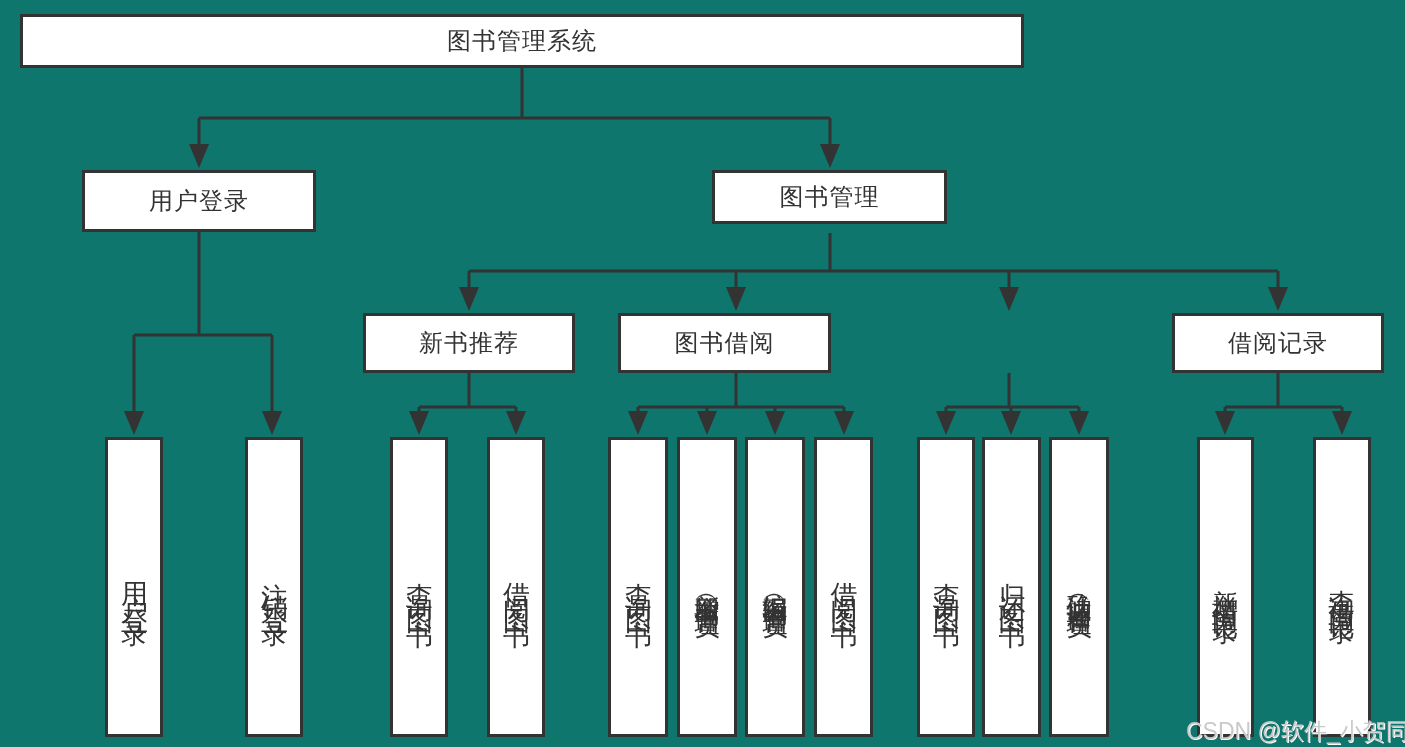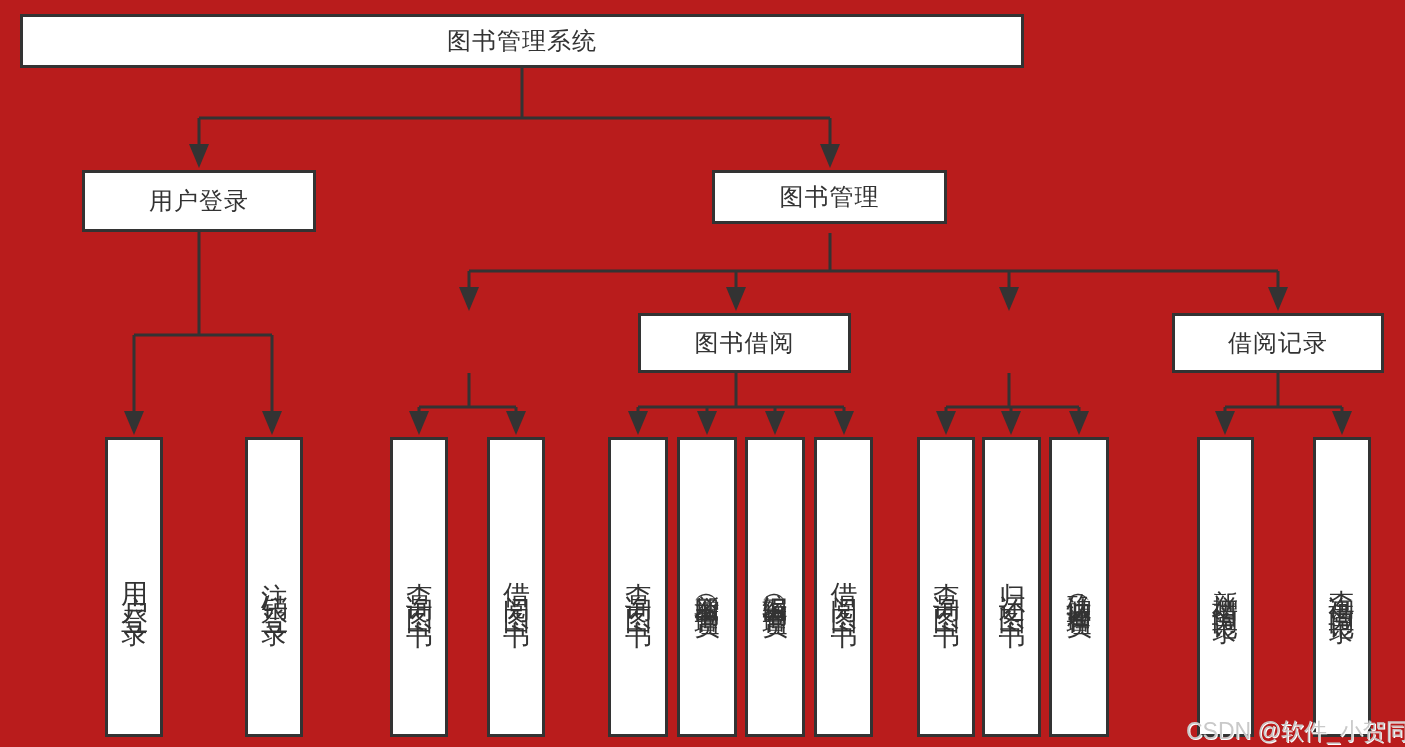--- a/index.html
+++ b/index.html
@@ -5,21 +5,21 @@
   html, body {
     margin: 0;
     padding: 0;
     background: #ffffff;
     font-family: "Liberation Sans", "DejaVu Sans", sans-serif;
   }
   #canvas {
     position: relative;
     width: 1405px;
     height: 747px;
-    background: #b91c1c;
+    background: #0f766e;
     overflow: hidden;
   }
   #lines {
     position: absolute;
     left: 0;
     top: 0;
     pointer-events: none;
   }
   .box {
     position: absolute;
@@ -98,21 +98,24 @@
     <span>图书管理系统</span>
   </div>
 
   <div class="box h" style="left:82px;top:170px;width:234px;height:62px">
     <span>用户登录</span>
   </div>
   <div class="box h" style="left:712px;top:170px;width:235px;height:54px">
     <span>图书管理</span>
   </div>
 
-  <div class="box h" style="left:638px;top:313px;width:213px;height:60px">
+  <div class="box h" style="left:363px;top:313px;width:212px;height:60px">
+    <span>新书推荐</span>
+  </div>
+  <div class="box h" style="left:618px;top:313px;width:213px;height:60px">
     <span>图书借阅</span>
   </div>
   <div class="box h" style="left:1172px;top:313px;width:212px;height:60px">
     <span>借阅记录</span>
   </div>
 
   <div class="box v" style="left:105px;top:437px;width:58px;height:300px">
     <span class="vs">用户登录</span>
   </div>
   <div class="box v" style="left:245px;top:437px;width:58px;height:300px">

